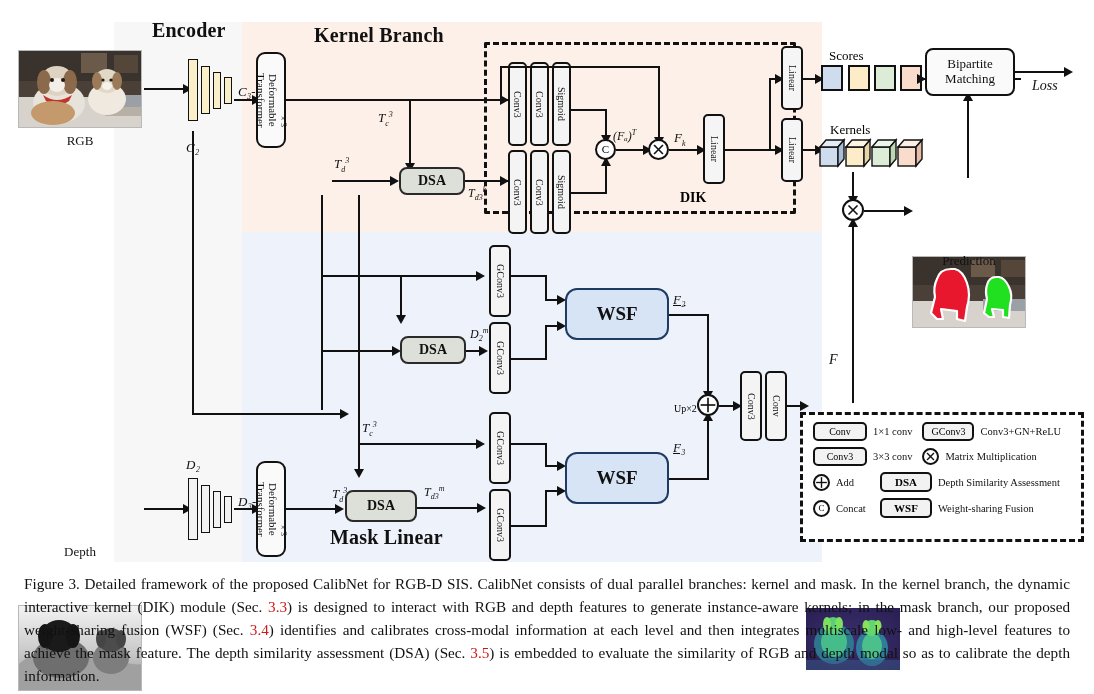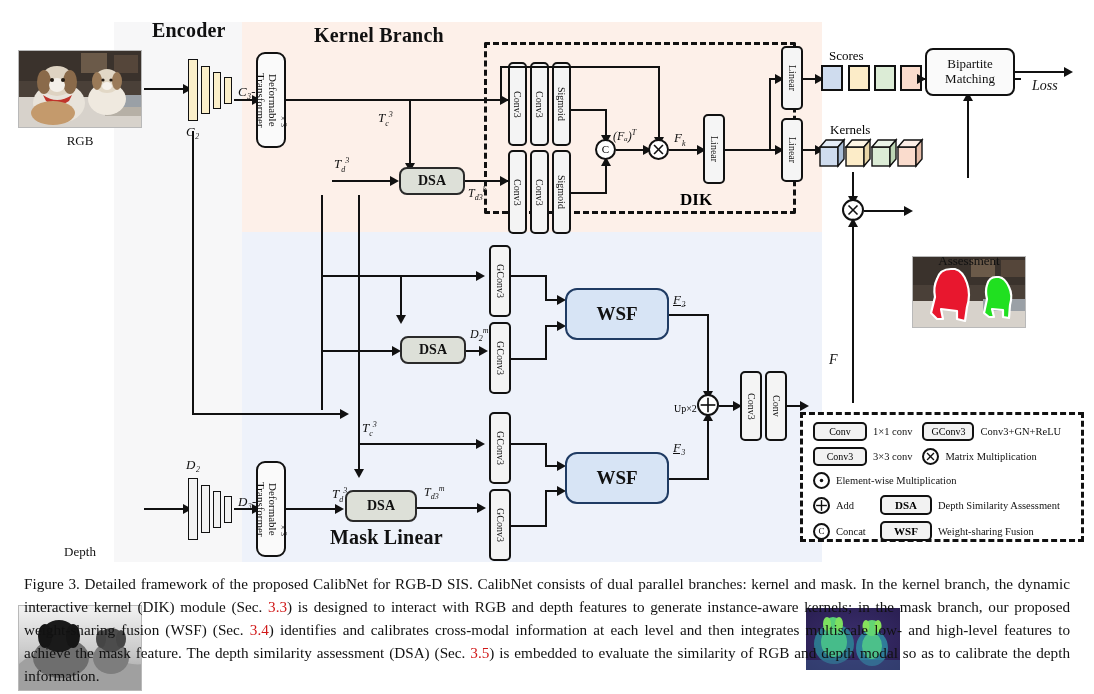--- a/index.html
+++ b/index.html
@@ -11,21 +11,21 @@
   
   .panel-encoder{left:114px;top:22px;width:128px;height:540px;background:#f7f7f8;}
   .panel-kernel{left:242px;top:22px;width:580px;height:210px;background:#fdf0e9;}
   .panel-mask{left:242px;top:232px;width:580px;height:330px;background:#eef2fa;}
 
   
   .title{font-weight:bold;font-size:20px;color:#111;letter-spacing:.2px;}
   .t-encoder{left:152px;top:19px;}
   .t-kernel{left:314px;top:24px;}
   .t-mask{left:330px;top:526px;}
-  .t-dik{left:680px;top:190px;font-weight:bold;font-size:17px;}
+  .t-dik{left:680px;top:190px;font-weight:bold;font-size:14px;}
 
   
   .box{box-sizing:border-box;border:2px solid #111;border-radius:5px;background:#f4f4f4;
        display:flex;align-items:center;justify-content:center;text-align:center;color:#111;}
   .vert{writing-mode:vertical-rl;text-orientation:mixed;}
   .small{font-size:10px;}
 
   .dsa{background:#dde0d8;border:2px solid #2a2a2a;border-radius:8px;font-weight:bold;font-size:14px;}
   .wsf{background:#d7e4f5;border:2px solid #1f3b63;border-radius:12px;font-weight:bold;font-size:19px;}
   .linear{background:#f5f5f5;}
@@ -122,21 +122,21 @@
   </div>
   <div class="abs caption" style="left:18px;top:133px;width:124px;">RGB</div>
 
   <div class="abs ln h" style="left:144px;top:88px;width:40px;"></div>
   <div class="abs arr arr-r" style="left:183px;top:84px;"></div>
 
   <div class="abs bar bar-rgb" style="left:188px;top:59px;width:10px;height:62px;"></div>
   <div class="abs bar bar-rgb" style="left:201px;top:66px;width:9px;height:48px;"></div>
   <div class="abs bar bar-rgb" style="left:213px;top:72px;width:8px;height:37px;"></div>
   <div class="abs bar bar-rgb" style="left:224px;top:77px;width:8px;height:27px;"></div>
-  <div class="abs ml" style="left:186px;top:124px;">C₂</div>
+  <div class="abs ml" style="left:186px;top:140px;">C₂</div>
   <div class="abs ml" style="left:238px;top:84px;">C₃-C₅</div>
   <div class="abs ln h" style="left:234px;top:99px;width:30px;"></div>
   <div class="abs arr arr-r" style="left:252px;top:95px;"></div>
 
   <div class="abs box" style="left:256px;top:52px;width:30px;height:96px;background:#fafafa;border-radius:9px;">
     <div style="display:flex;flex-direction:row;">
       <span class="vert" style="font-size:11px;">Transformer</span>
       <span class="vert" style="font-size:11px;">Deformable</span>
       <span class="vert" style="font-size:8px;align-self:flex-end;">×3</span>
     </div>
@@ -302,21 +302,21 @@
       <rect width="114" height="72" fill="#4a4038"></rect>
       <rect x="0" y="0" width="114" height="28" fill="#3a322c"></rect>
       <rect x="58" y="2" width="24" height="18" fill="#6b5a49"></rect>
       <rect x="88" y="3" width="24" height="17" fill="#55463a"></rect>
       <rect x="0" y="44" width="114" height="28" fill="#d7d2cb"></rect>
       <rect x="70" y="42" width="44" height="12" fill="#9aa0a6"></rect>
       <path d="M38 12 Q27 12 24 22 Q20 30 22 40 L18 56 L24 62 L30 62 L28 52 L44 54 L44 62 L52 64 L54 50 Q58 38 54 26 Q50 14 42 12 Z" fill="#e8172e" stroke="#ffffff" stroke-width="2.2" stroke-linejoin="round"></path>
       <path d="M83 20 Q76 20 74 28 Q72 34 74 42 L71 56 L76 60 L81 60 L79 52 L90 53 L90 60 L96 61 L97 48 Q100 38 96 30 Q92 21 86 20 Z" fill="#20e020" stroke="#ffffff" stroke-width="2.2" stroke-linejoin="round"></path>
     </svg>
   </div>
-  <div class="abs caption" style="left:912px;top:253px;width:114px;">Assessment</div>
+  <div class="abs caption" style="left:912px;top:253px;width:114px;">Prediction</div>
 
   <div class="abs ln v" style="left:967px;top:96px;height:82px;"></div>
   <div class="abs arr arr-u" style="left:963px;top:92px;"></div>
 
   <div class="abs box bipartite" style="left:925px;top:48px;width:90px;height:48px;">
     <div>
       <div>Bipartite</div>
       <div>Matching</div>
     </div>
   </div>
@@ -517,28 +517,20 @@
         <span class="lg-txt">3×3 conv</span>
         <span class="circ" style="width:17px;height:17px;margin-left:4px;">
           <svg width="17" height="17" viewBox="0 0 17 17">
               <line x1="4" y1="4" x2="13" y2="13" stroke="#111" stroke-width="1.8"></line>
               <line x1="13" y1="4" x2="4" y2="13" stroke="#111" stroke-width="1.8"></line>
             </svg>
         </span>
         <span class="lg-txt">Matrix Multiplication</span>
       </div>
 
-      <div class="lg-row">
-        <span class="circ" style="width:17px;height:17px;">
-          <svg width="17" height="17" viewBox="0 0 17 17">
-              <circle cx="8.5" cy="8.5" r="2.3" fill="#111"></circle>
-            </svg>
-        </span>
-        <span class="lg-txt">Element-wise Multiplication</span>
-      </div>
 
       <div class="lg-row">
         <span class="circ" style="width:17px;height:17px;">
           <svg width="17" height="17" viewBox="0 0 17 17">
               <line x1="8.5" y1="1.5" x2="8.5" y2="15.5" stroke="#111" stroke-width="1.8"></line>
               <line x1="1.5" y1="8.5" x2="15.5" y2="8.5" stroke="#111" stroke-width="1.8"></line>
             </svg>
         </span>
         <span class="lg-txt" style="width:38px;">Add</span>
         <div class="lg-box dsa" style="width:52px;height:20px;font-weight:bold;font-size:11px;">DSA</div>

